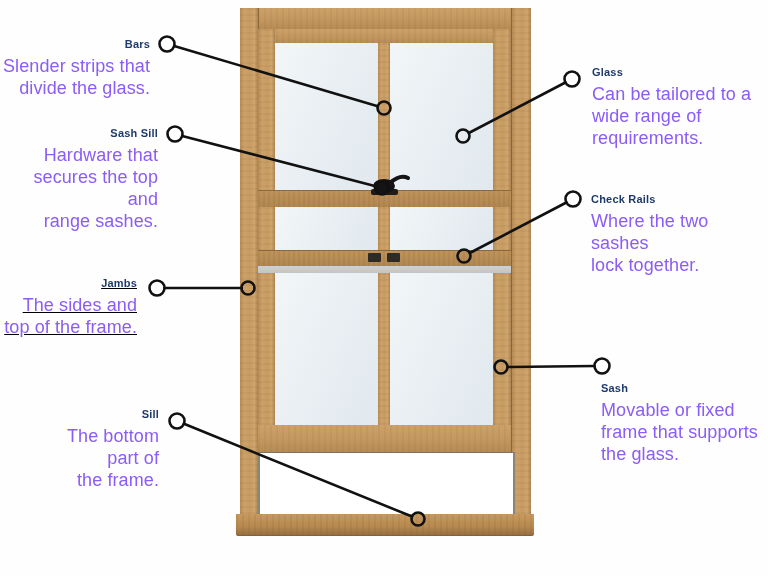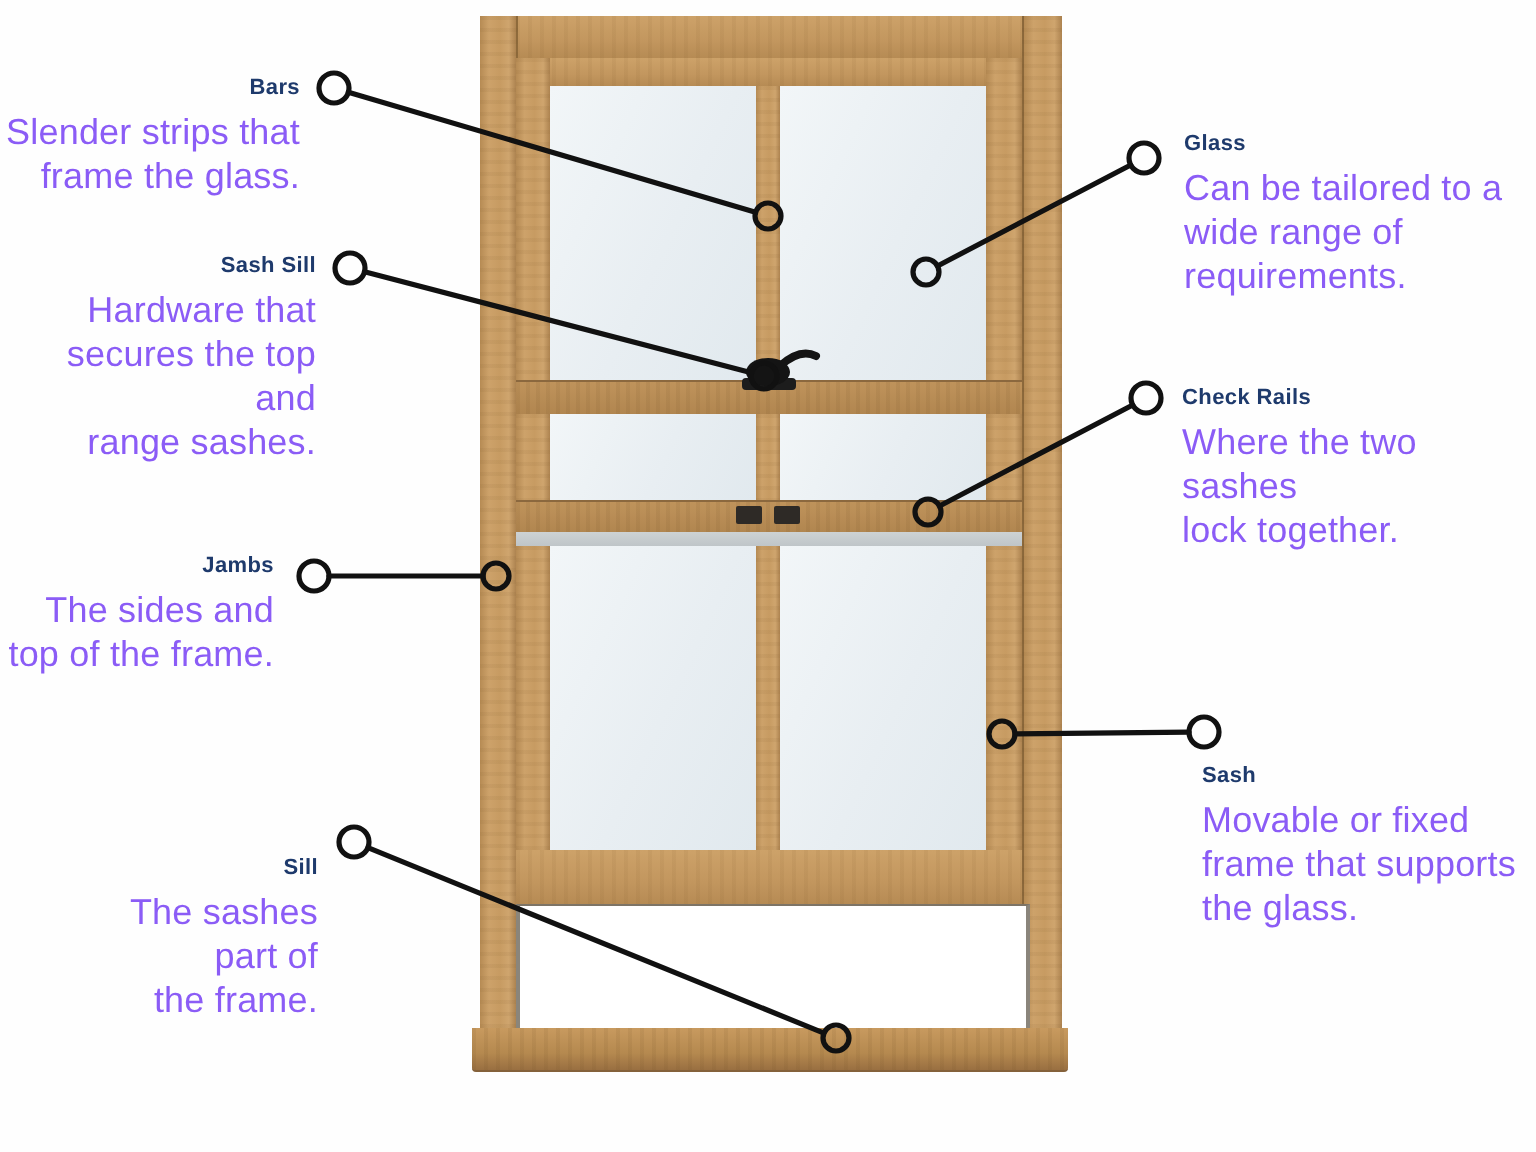--- a/index.html
+++ b/index.html
@@ -108,39 +108,39 @@
       <circle cx="573" cy="199" r="7.5" fill="none" stroke="#111111" stroke-width="2.6"></circle>
       <circle cx="464" cy="256" r="6.5" fill="none" stroke="#111111" stroke-width="2.6"></circle>
       <line x1="594.5003675839931" y1="366.0742537862971" x2="507.4996814272059" y2="366.9356467185425" stroke="#111111" stroke-width="2.6" stroke-linecap="round"></line>
       <circle cx="602" cy="366" r="7.5" fill="none" stroke="#111111" stroke-width="2.6"></circle>
       <circle cx="501" cy="367" r="6.5" fill="none" stroke="#111111" stroke-width="2.6"></circle>
     </svg>
 
   <div class="label-block align-right" style="top:34px;right:618px;">
     <div class="label-title">Bars</div>
     <div class="label-desc">Slender strips that</div>
-    <div class="label-desc">frame the glass.</div>
+    <div class="label-desc">divide the glass.</div>
   </div>
 
   <div class="label-block align-right" style="top:123px;right:610px;">
     <div class="label-title">Sash Sill</div>
     <div class="label-desc">Hardware that</div>
     <div class="label-desc">secures the top and</div>
     <div class="label-desc">range sashes.</div>
   </div>
 
-  <div class="label-block align-right" style="top:273px;right:631px;">
+  <div class="label-block align-right" style="top:273px;right:631px;text-decoration:underline;">
     <div class="label-title">Jambs</div>
     <div class="label-desc">The sides and</div>
     <div class="label-desc">top of the frame.</div>
   </div>
 
-  <div class="label-block align-right" style="top:424px;right:609px;margin-left:44px;">
+  <div class="label-block align-right" style="top:404px;right:609px;margin-left:44px;">
     <div class="label-title">Sill</div>
-    <div class="label-desc">The sashes part of</div>
+    <div class="label-desc">The bottom part of</div>
     <div class="label-desc">the frame.</div>
   </div>
 
   <div class="label-block" style="top:62px;left:592px;">
     <div class="label-title">Glass</div>
     <div class="label-desc">Can be tailored to a</div>
     <div class="label-desc">wide range of</div>
     <div class="label-desc">requirements.</div>
   </div>
 

